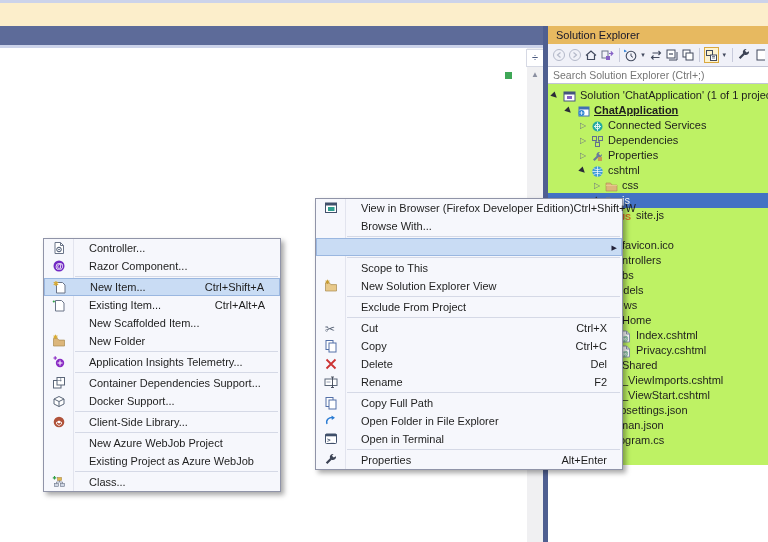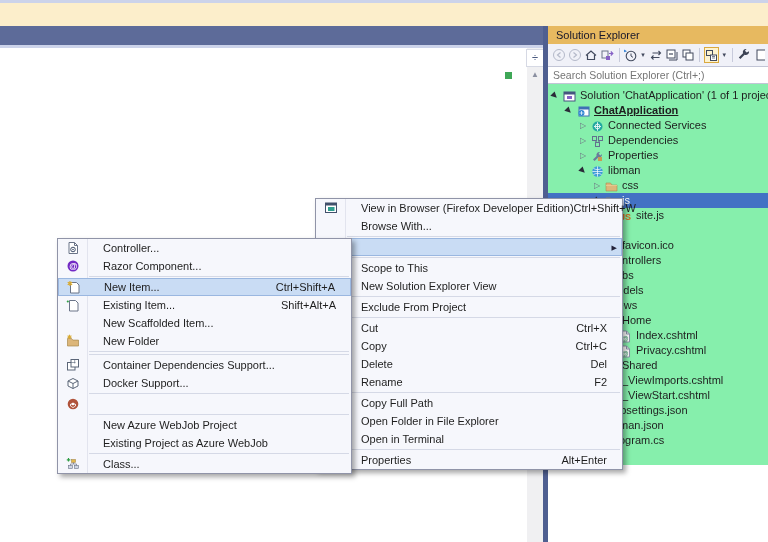--- a/index.html
+++ b/index.html
@@ -18,21 +18,21 @@
   
   #scrollbar-col { left:527px; top:48px; width:16px; height:494px; background:#f0f0f2; }
   #split-handle  { left:526px; top:49px; width:18px; height:18px; background:#fff; border:1px solid #d6d9e4; color:#4a5a80; text-align:center; line-height:15px; font-size:11px; }
   #scroll-up     { left:529px; top:70px; width:12px; height:9px; color:#8a8fa0; font-size:8px; line-height:9px; text-align:center;}
   #health-square { left:505px; top:72px; width:7px; height:7px; background:#3fa757; }
 
   
   #panel-splitter { left:543px; top:26px; width:5px; height:516px; background:#4f5f91; }
 
   
-  #solution-explorer { left:548px; top:26px; width:220px; height:439px; background:#86efac; }
+  #solution-explorer { left:548px; top:26px; width:220px; height:439px; background:#bef264; }
   #se-titlebar { left:0; top:0; width:220px; height:18px; background:#e7b960; color:#17172b; line-height:18px; padding-left:8px; }
   #se-toolbar { left:0; top:18px; width:220px; height:22px; background:#f0f1f8; display:flex; align-items:center; padding-left:3px; }
   .tb-ic { width:16px; height:16px; display:inline-flex; align-items:center; justify-content:center; margin:0 1px; color:#424a5e; font-size:11px; }
   .tb-sep { width:1px; height:14px; background:#c7cadb; margin:0 3px; }
   .tb-hl { background:#fdf3cf; border:1px solid #d9a93f; }
   .tb-dd { width:8px; font-size:7px; color:#424a5e; }
   #se-search { left:0; top:40px; width:220px; height:18px; background:#fff; border-top:1px solid #c2c5d6; border-bottom:1px solid #c2c5d6; }
   #se-search input { width:100%; height:16px; border:0; outline:none; font-family:"Liberation Sans",sans-serif; font-size:10.5px; color:#6d6d7d; padding:0 5px; background:transparent; }
   #se-tree { left:0; top:60px; width:220px; height:456px; overflow:hidden; }
   .tree-row { position:absolute; left:0; width:220px; height:15px; line-height:15px; white-space:nowrap; }
@@ -48,21 +48,21 @@
   .menu-gutter { position:absolute; top:0; bottom:0; left:29px; width:1px; background:#e2e4ee; }
   .menu-item { position:relative; height:18px; display:flex; align-items:center; }
   .menu-item.hl { background:#c9dcf4; border:1px solid #9ab7e0; }
   .mi-icon { width:29px; min-width:29px; display:flex; align-items:center; justify-content:center; height:100%; }
   .mi-label { padding-left:16px; flex:1; white-space:nowrap; }
   .mi-short { padding-right:15px; white-space:nowrap; }
   .mi-arrow { position:absolute; right:4px; top:5px; font-size:7px; color:#23233a; }
   .menu-sep { height:3px; position:relative; }
   .menu-sep::after { content:""; position:absolute; left:31px; right:2px; top:1px; height:1px; background:#d5d9e6; }
   #context-menu { left:315px; top:198px; width:308px; }
-  #add-submenu  { left:57px;  top:238px; width:295px; }
+  #add-submenu  { left:43px;  top:238px; width:238px; }
 
   svg { display:block; }
 </style>
 </head>
 <body>
 
 <div class="abs" id="strip-top"></div>
 <div class="abs" id="notify-band"></div>
 <div class="abs" id="editor-topbar">
   <span class="abs" id="topbar-icons"><span>▾</span><span>⚙</span></span>
@@ -217,21 +217,21 @@
         <span class="tree-lab" style="left: 60px;">Properties</span>
       </div>
       <div class="tree-row" style="top: 77px;">
         <span class="tree-exp open" style="left: 30px;">▶</span>
         <span class="tree-ic" style="left: 43px;">
           <svg width="13" height="13" viewBox="0 0 13 13">
             <circle cx="6.5" cy="6.5" r="5.2" fill="#3f9bd8"></circle>
             <path d="M1.3 6.5h10.4M6.5 1.3v10.4M2.5 3.5c2.5 1.5 5.5 1.5 8 0M2.5 9.5c2.5-1.5 5.5-1.5 8 0" stroke="#fff" stroke-width=".7" fill="none"></path>
           </svg>
         </span>
-        <span class="tree-lab" style="left: 60px;">libman</span>
+        <span class="tree-lab" style="left: 60px;">cshtml</span>
       </div>
       <div class="tree-row" style="top: 92px;">
         <span class="tree-exp" style="left: 44px;">▷</span>
         <span class="tree-ic" style="left: 57px;">
           <svg width="13" height="13" viewBox="0 0 13 13">
             <path d="M1 3h4.5l1.5 2H12v6H1z" fill="#dcb67a" stroke="#a9894e" stroke-width=".6"></path>
             <path d="M1 5.5h11" stroke="#eccd96" stroke-width=".8"></path>
           </svg>
         </span>
         <span class="tree-lab" style="left: 74px;">css</span>
@@ -564,36 +564,46 @@
       <span class="mi-short">Ctrl+Shift+A</span>
     </div>
     <div class="menu-item">
       <span class="mi-icon">
         <svg width="14" height="14" viewBox="0 0 14 14">
           <path d="M3.5 2.5h6l2.5 2.5v8h-8.5z" fill="#fff" stroke="#6a7488"></path>
           <path d="M2.8 3.5h-2M1.8 2.5v2" stroke="#2f9e44" stroke-width="1.2"></path>
         </svg>
       </span>
       <span class="mi-label">Existing Item...</span>
-      <span class="mi-short">Shift+Alt+A</span>
+      <span class="mi-short">Ctrl+Alt+A</span>
     </div>
     <div class="menu-item">
       <span class="mi-icon"></span>
       <span class="mi-label">New Scaffolded Item...</span>
     </div>
     <div class="menu-item">
       <span class="mi-icon">
         <svg width="14" height="14" viewBox="0 0 14 14">
           <path d="M1.5 4.5h4l1.3 1.6H12.5V12h-11z" fill="#dcb67a" stroke="#a9894e" stroke-width=".7"></path>
           <text x="1" y="4.5" font-family="Liberation Sans" font-size="6" fill="#d8a92f">✱</text>
         </svg>
       </span>
       <span class="mi-label">New Folder</span>
     </div>
     <div class="menu-sep"></div>
+    <div class="menu-item">
+      <span class="mi-icon">
+        <svg width="14" height="14" viewBox="0 0 14 14">
+          <circle cx="8" cy="8" r="4.2" fill="#8a2bc4"></circle>
+          <path d="M8 5.5v5M5.5 8h5" stroke="#fff" stroke-width="1"></path>
+          <path d="M3.2 1.2v3.6M1.4 3h3.6" stroke="#8a2bc4" stroke-width="1.2"></path>
+        </svg>
+      </span>
+      <span class="mi-label">Application Insights Telemetry...</span>
+    </div>
     <div class="menu-sep"></div>
     <div class="menu-item">
       <span class="mi-icon">
         <svg width="14" height="14" viewBox="0 0 14 14">
           <rect x="1.5" y="4.5" width="7.5" height="7.5" fill="#fff" stroke="#5b6678"></rect>
           <rect x="5" y="1.5" width="7.5" height="7.5" fill="#fff" stroke="#5b6678"></rect>
           <path d="M5 4.5h4.5M8.7 1.5v4" stroke="#5b6678" stroke-width=".6"></path>
         </svg>
       </span>
       <span class="mi-label">Container Dependencies Support...</span>
@@ -609,20 +619,21 @@
     </div>
     <div class="menu-sep"></div>
     <div class="menu-item">
       <span class="mi-icon">
         <svg width="14" height="14" viewBox="0 0 14 14">
           <circle cx="7" cy="7" r="5.3" fill="#b0523a"></circle>
           <path d="M4.5 7l2.5-1.6L9.5 7 7 8.6z" fill="#fff"></path>
           <path d="M4.5 7v2L7 10.6l2.5-1.6V7" fill="none" stroke="#fff" stroke-width=".8"></path>
         </svg>
       </span>
+      <span class="mi-label">Client-Side Library...</span>
     </div>
     <div class="menu-sep"></div>
     <div class="menu-item">
       <span class="mi-icon"></span>
       <span class="mi-label">New Azure WebJob Project</span>
     </div>
     <div class="menu-item">
       <span class="mi-icon"></span>
       <span class="mi-label">Existing Project as Azure WebJob</span>
     </div>

